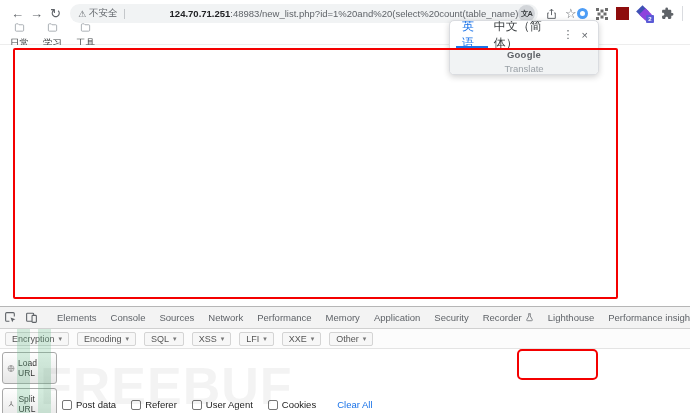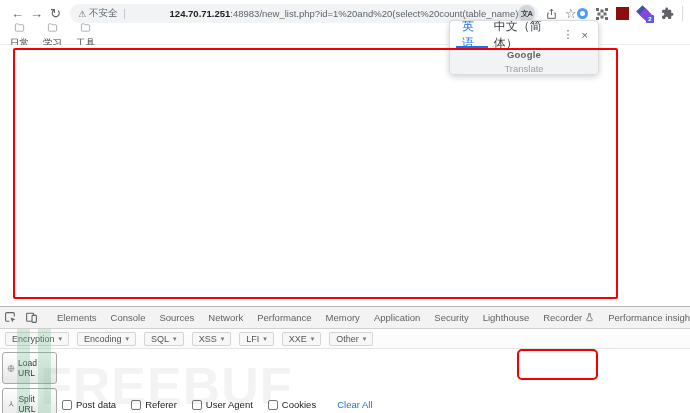--- a/index.html
+++ b/index.html
@@ -219,27 +219,27 @@
     </div>
     <div class="dt-sep"></div>
     <div class="dt-tab">Elements</div>
     <div class="dt-tab">Console</div>
     <div class="dt-tab">Sources</div>
     <div class="dt-tab">Network</div>
     <div class="dt-tab">Performance</div>
     <div class="dt-tab">Memory</div>
     <div class="dt-tab">Application</div>
     <div class="dt-tab">Security</div>
-    <div class="dt-tab">Lighthouse</div>
     <div class="dt-tab">
       <span>Recorder</span>
       <svg width="9" height="9" viewBox="0 0 24 24">
           <path d="M9 2h6M10 2v6l-5 9a2.4 2.4 0 0 0 2 3.6h10a2.4 2.4 0 0 0 2-3.6l-5-9V2" fill="none" stroke="#5f6368" stroke-width="2"></path>
         </svg>
     </div>
+    <div class="dt-tab">Lighthouse</div>
     <div class="dt-tab">
       <span>Performance insights</span>
 
     </div>
 
   </div>
 
   <div class="hb-menubar">
     <div class="hb-menu">
         <span>Encryption</span>

